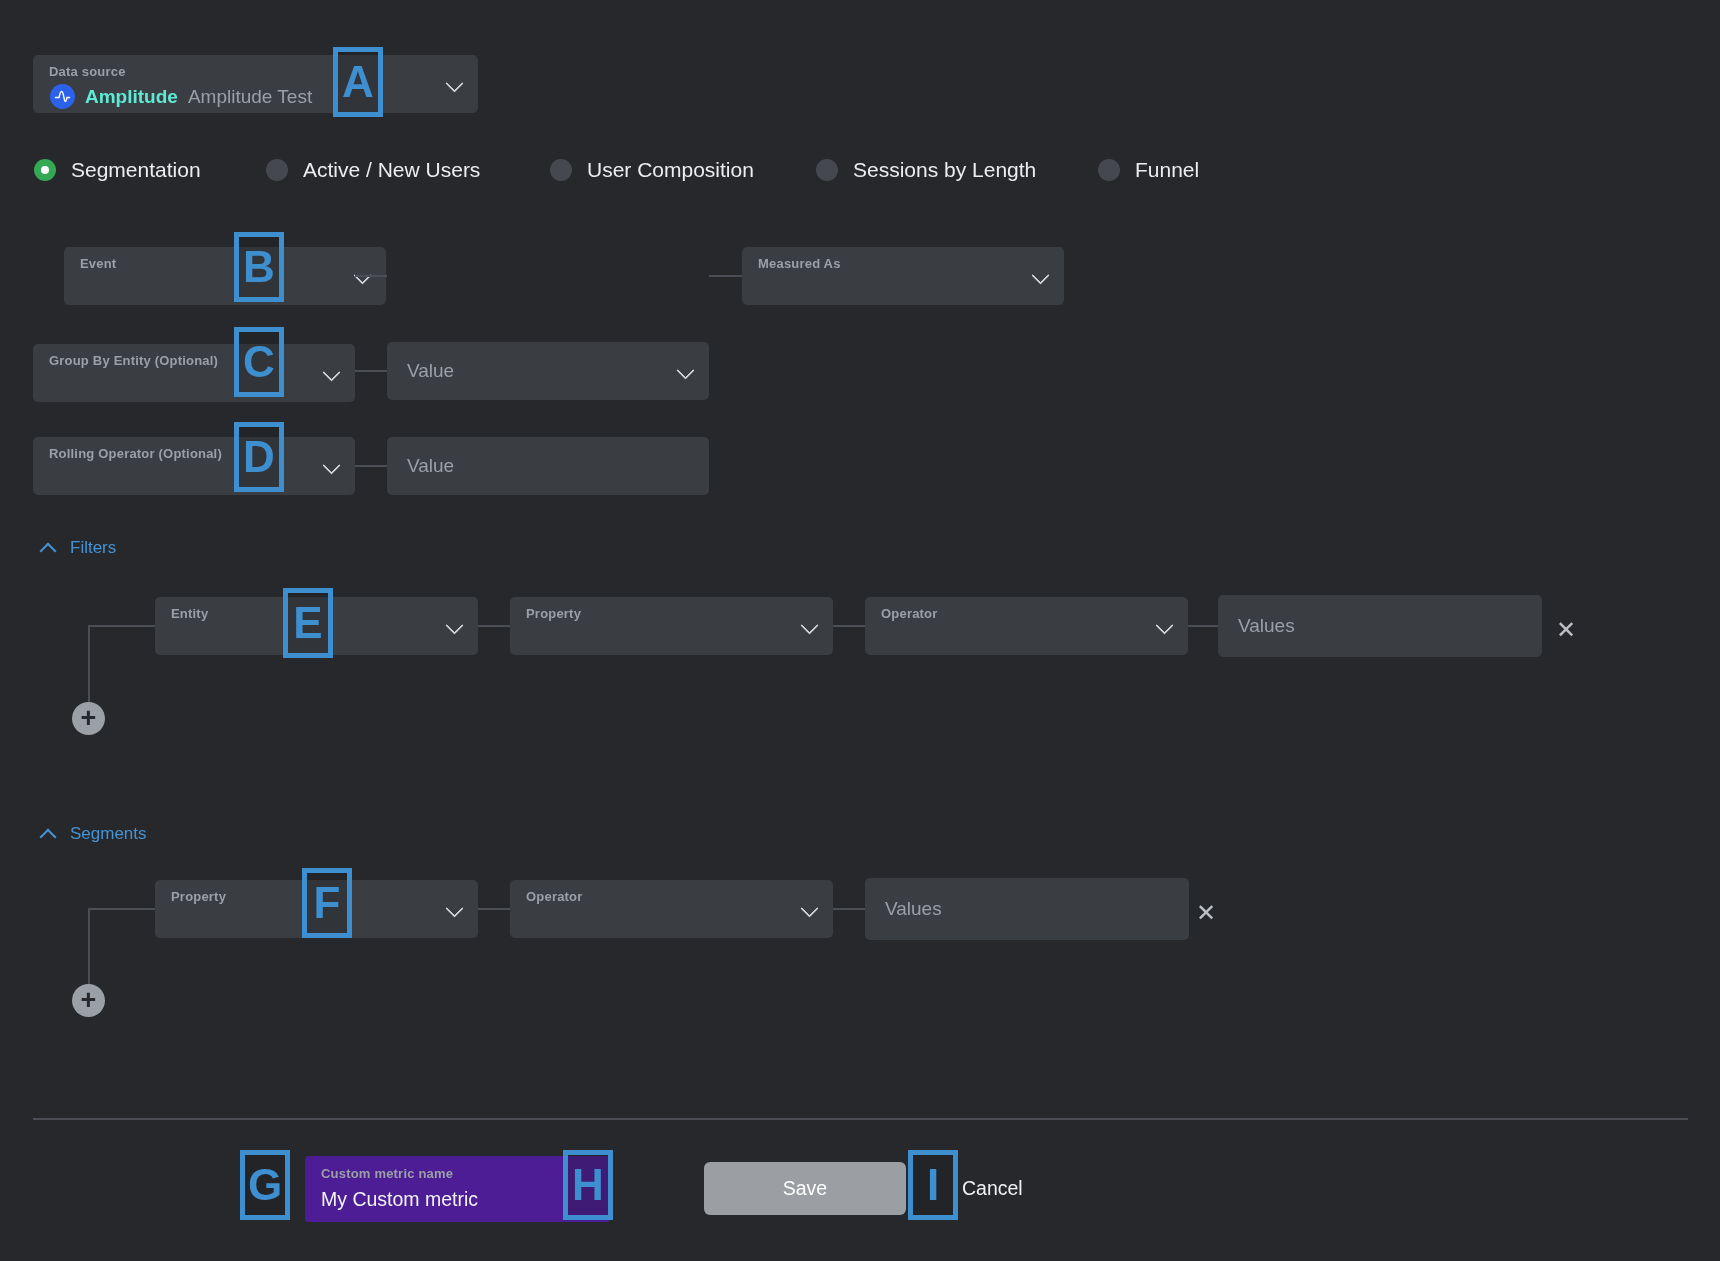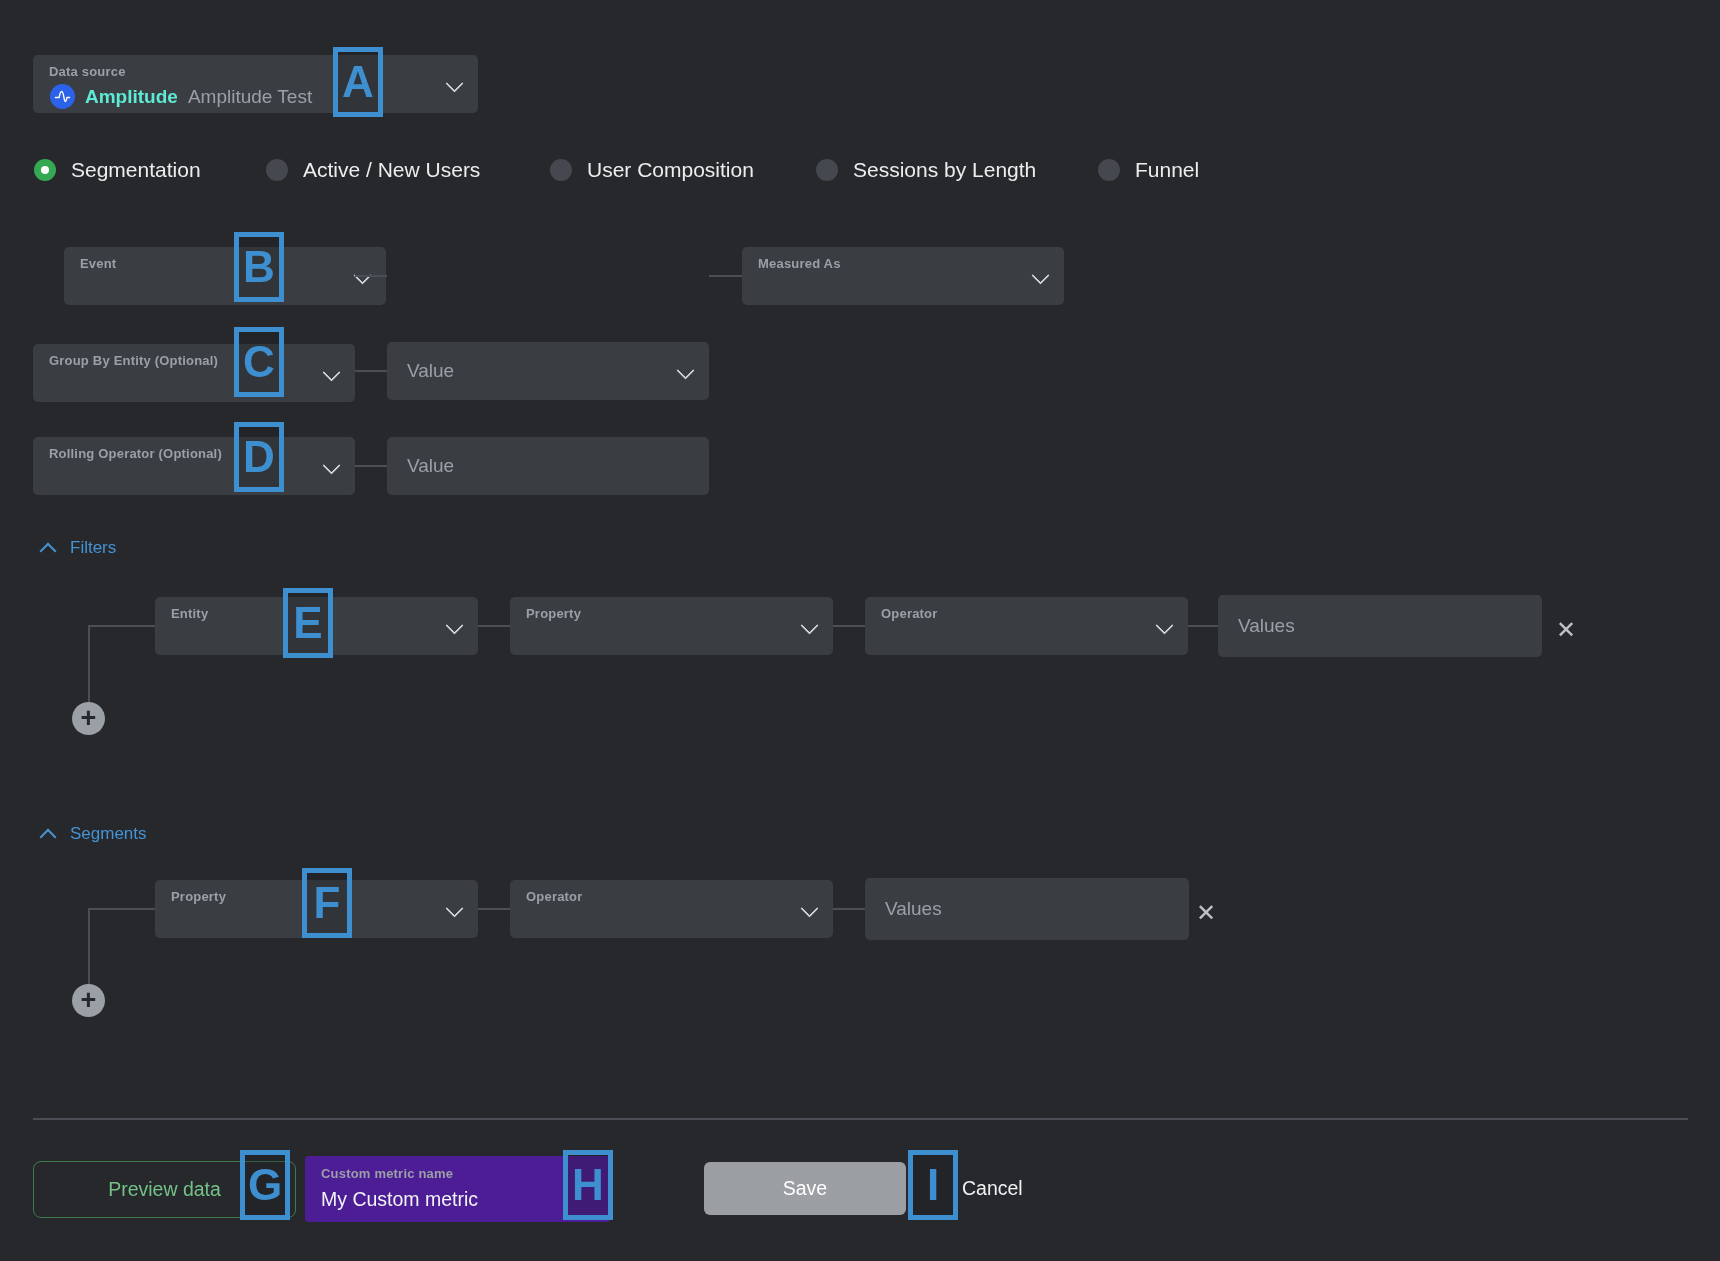--- a/index.html
+++ b/index.html
@@ -180,21 +180,20 @@
     <span class="chev"></span>
   </div>
   <div class="hline" style="left:833px; top:908px; width:32px;"></div>
   <input class="input-box" style="left: 865px; top: 878px; width: 324px; height: 62px;" placeholder="Values">
   <span class="xbtn" style="left:1196px; top:901px;">✕</span>
 
   <div class="plus" style="left:72px; top:984px;">+</div>
 
   <div class="divider" style="top:1118px;"></div>
 
-  <div class="preview-btn">Preview data</div>
 
   <div class="metric-field">
     <div class="dd-label">Custom metric name</div>
     <input class="metric-input" value="My Custom metric" style="">
   </div>
 
   <div class="save-btn">Save</div>
   <div class="cancel-btn">Cancel</div>
 
   <div class="ann" style="left:333px; top:47px;">A</div>

